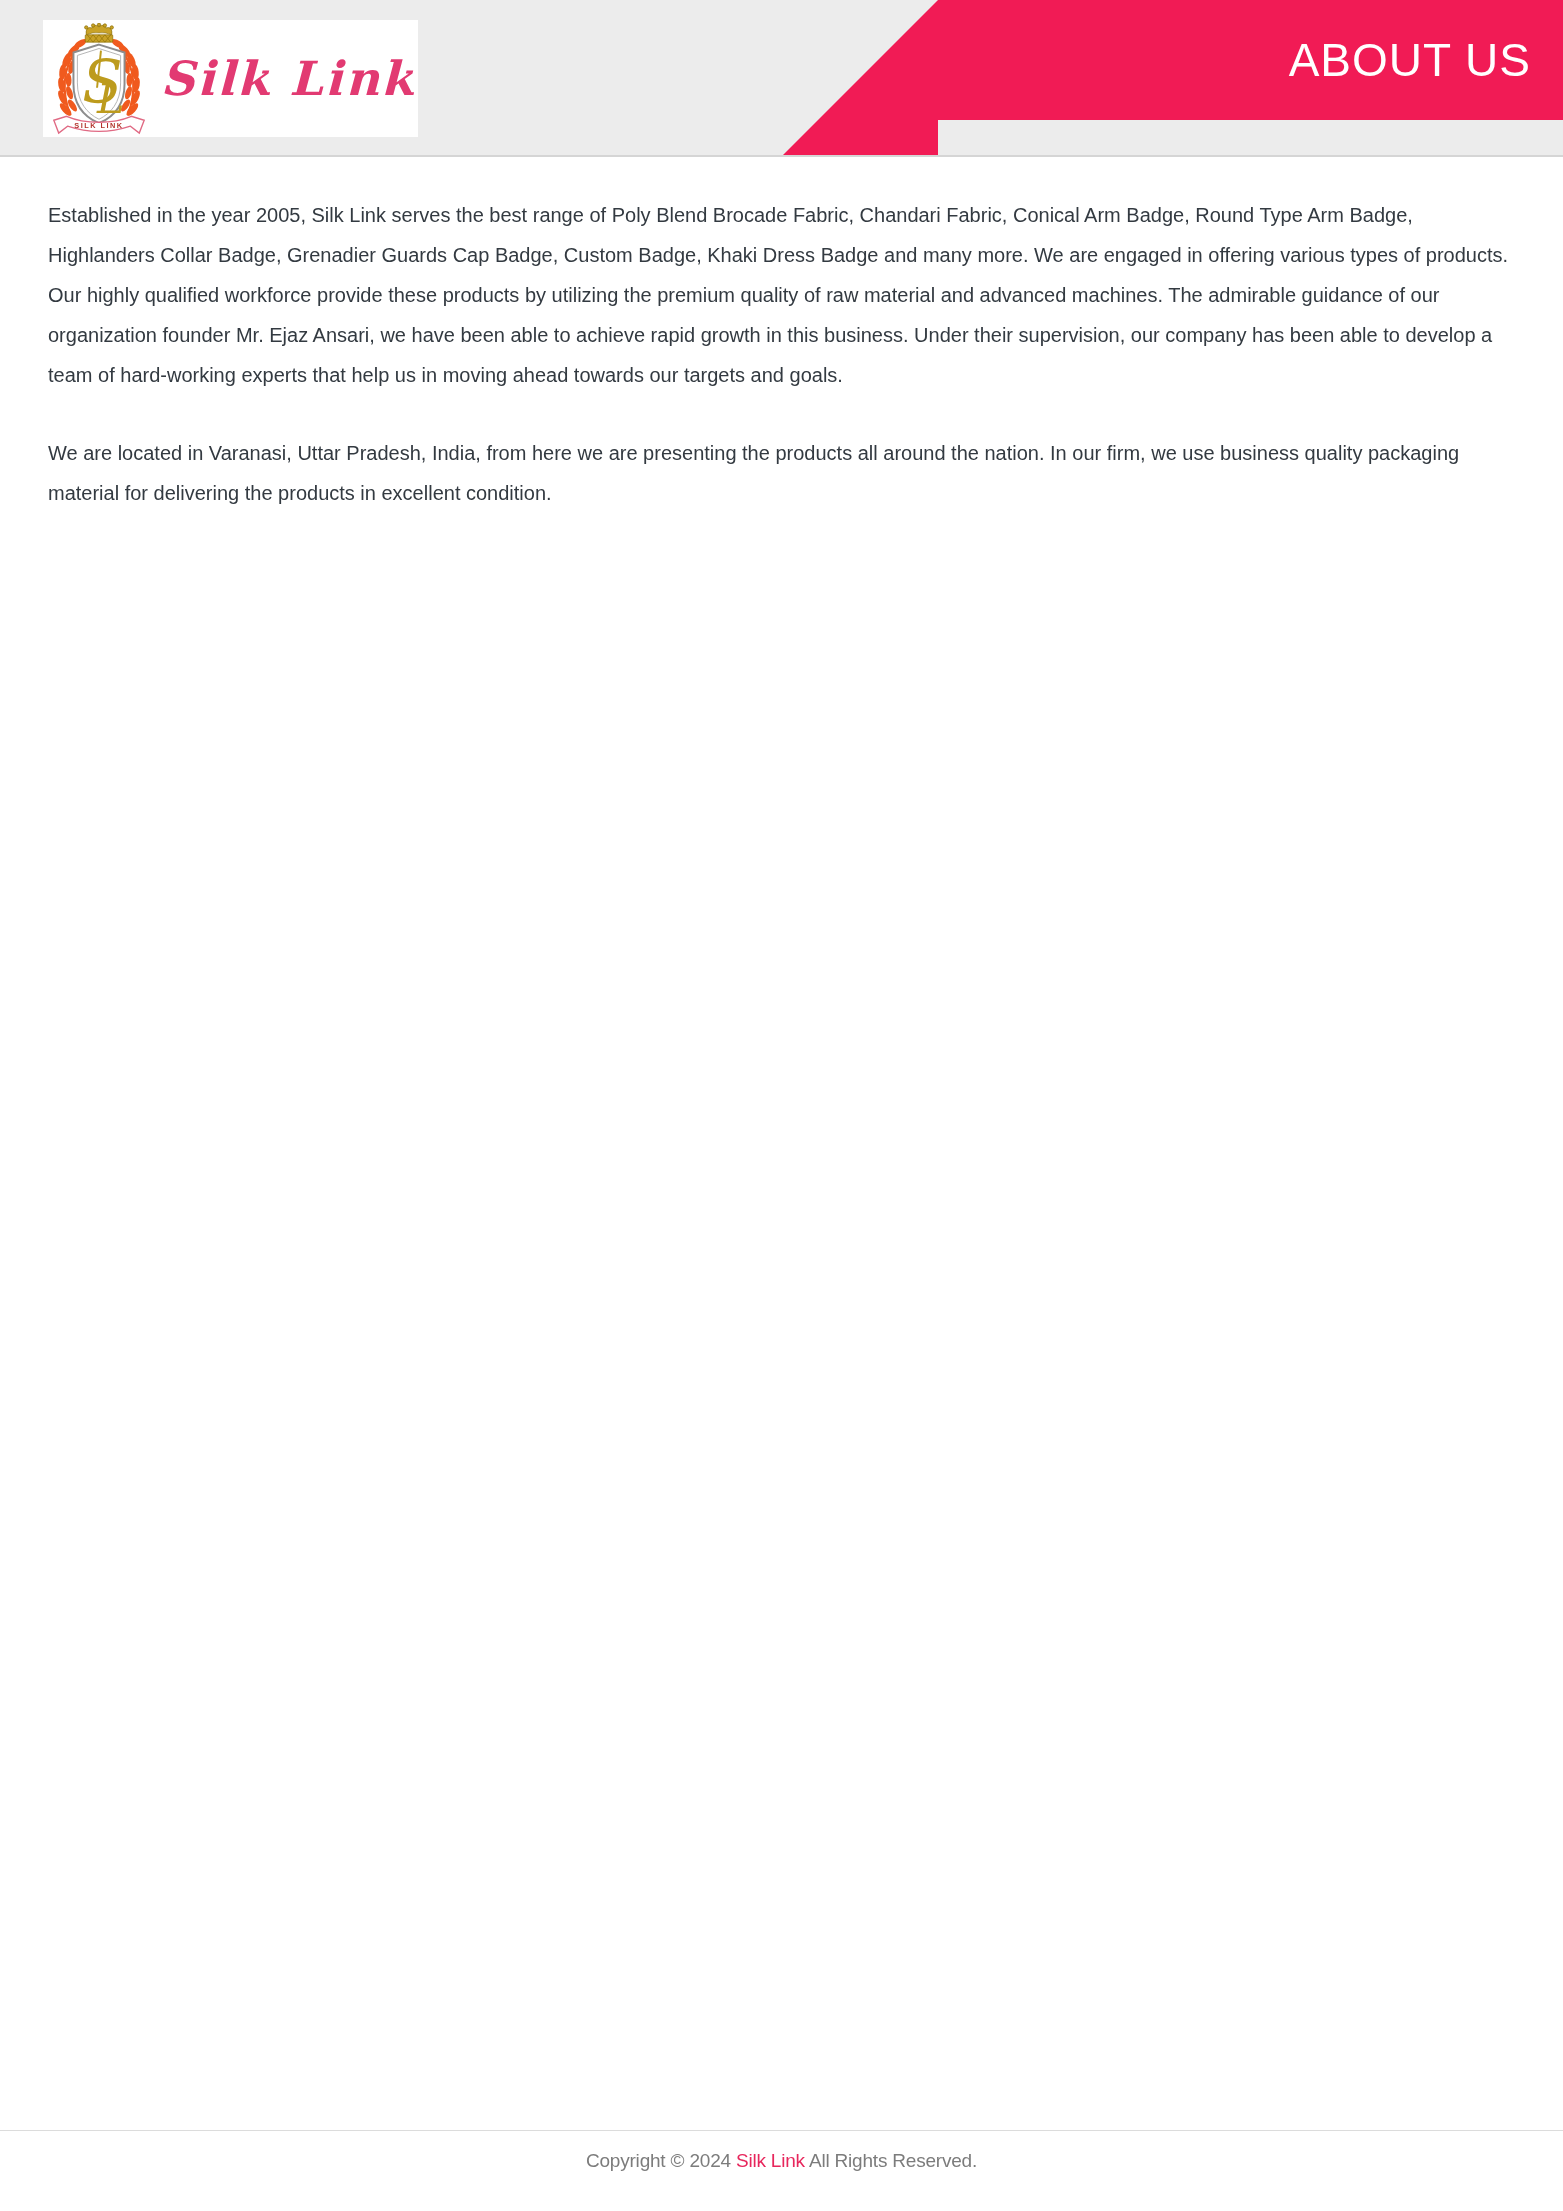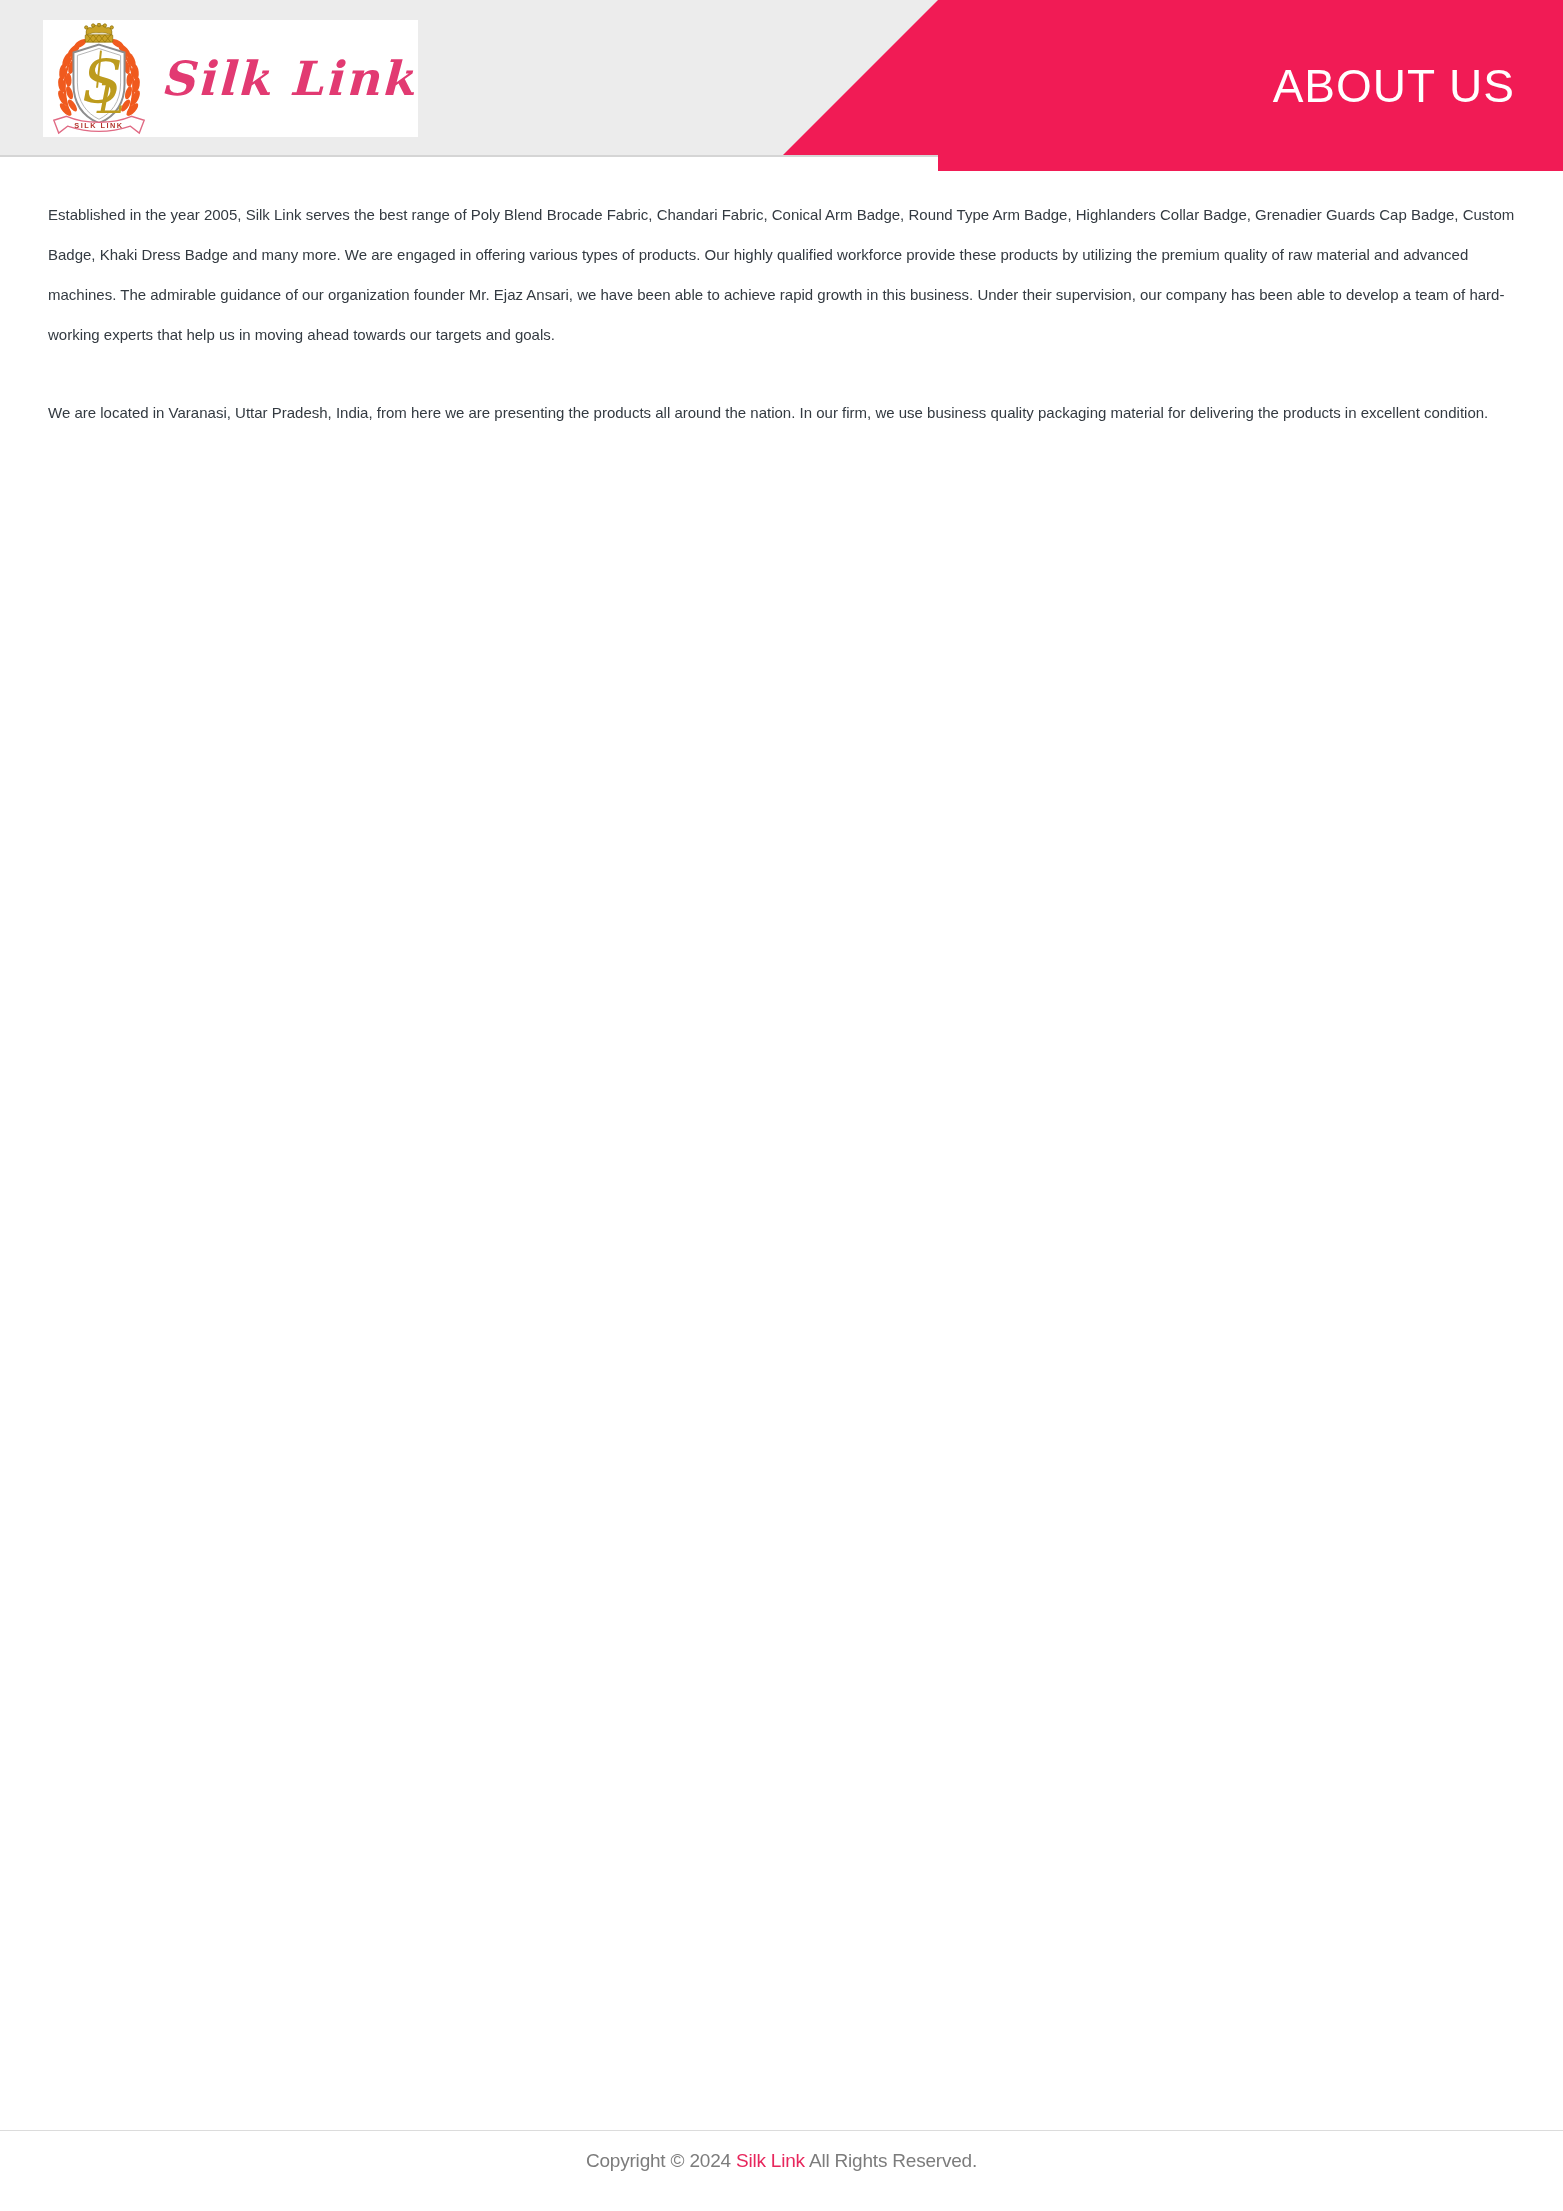--- a/index.html
+++ b/index.html
@@ -40,32 +40,32 @@
     font-size:47px;letter-spacing:2px;color:var(--logo-script-pink);
     margin-left:16px;white-space:nowrap;transform:skewX(-4deg);
   }
   .banner-wrap{position:absolute;right:0;top:0;display:flex;height:155px}
   .banner-triangle{
     width:0;height:0;
     border-left:155px solid transparent;
     border-bottom:155px solid var(--accent);
   }
   .banner-rect{
-    width:625px;height:171px;background:var(--accent);
+    width:625px;height:120px;background:var(--accent);
     display:flex;align-items:center;justify-content:flex-end;
-    padding-right:48px;
+    padding-right:32px;
   }
   .page-title{
     margin:0;color:#fff;font-size:46px;font-weight:400;
     letter-spacing:1px;line-height:1;
   }
   
   main{flex:1 0 auto;padding:38px 48px 0}
   main p{
-    margin:0 0 38px;font-size:15px;line-height:40px;
+    margin:0 0 38px;font-size:20px;line-height:40px;
     color:var(--body-text);
   }
   
   footer{
     flex:0 0 auto;height:81px;border-top:1px solid #DCDCDC;
     padding-top:18px;text-align:center;
   }
   footer p{
     margin:0 0 10px;font-size:19px;line-height:24px;
     color:var(--footer-text);letter-spacing:-0.2px;

